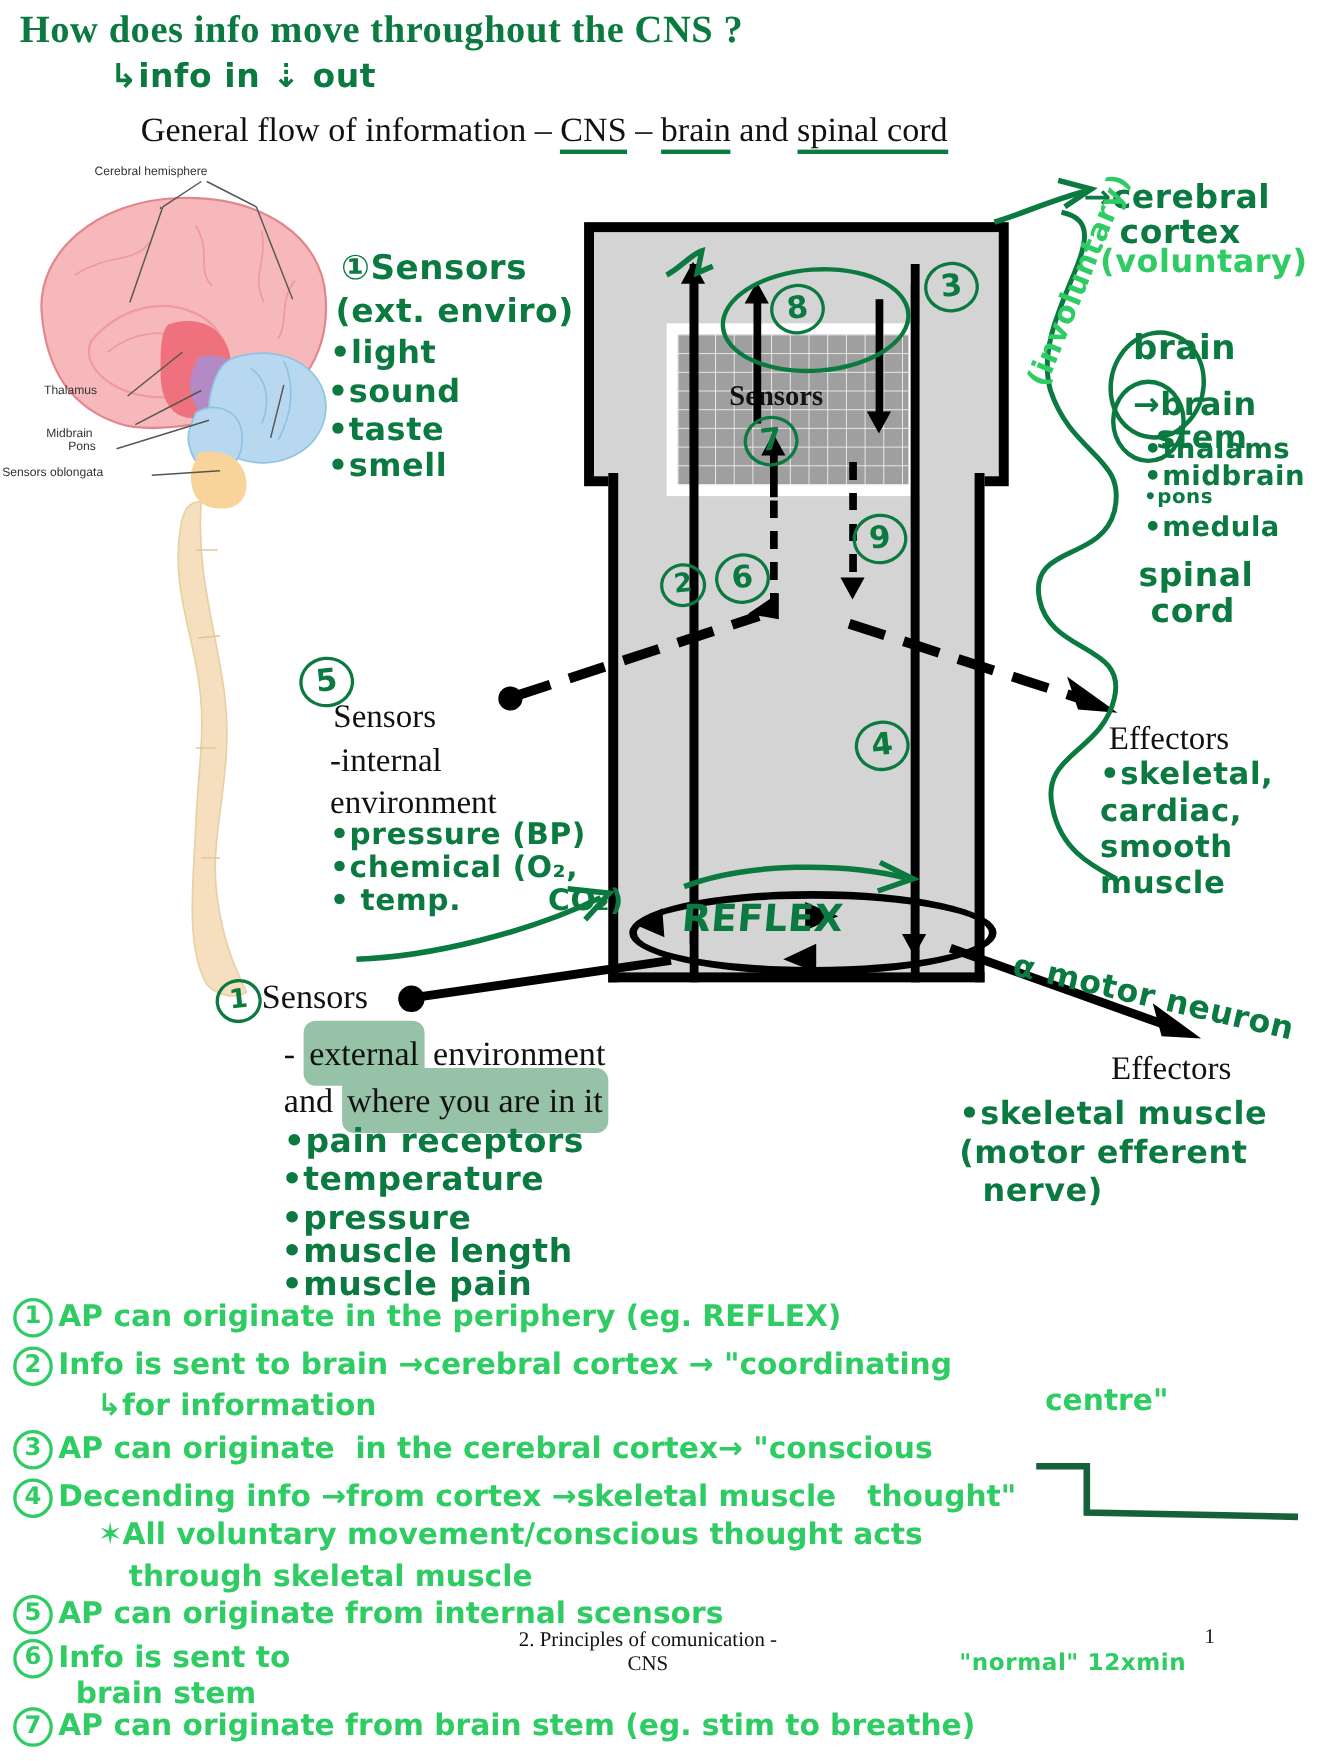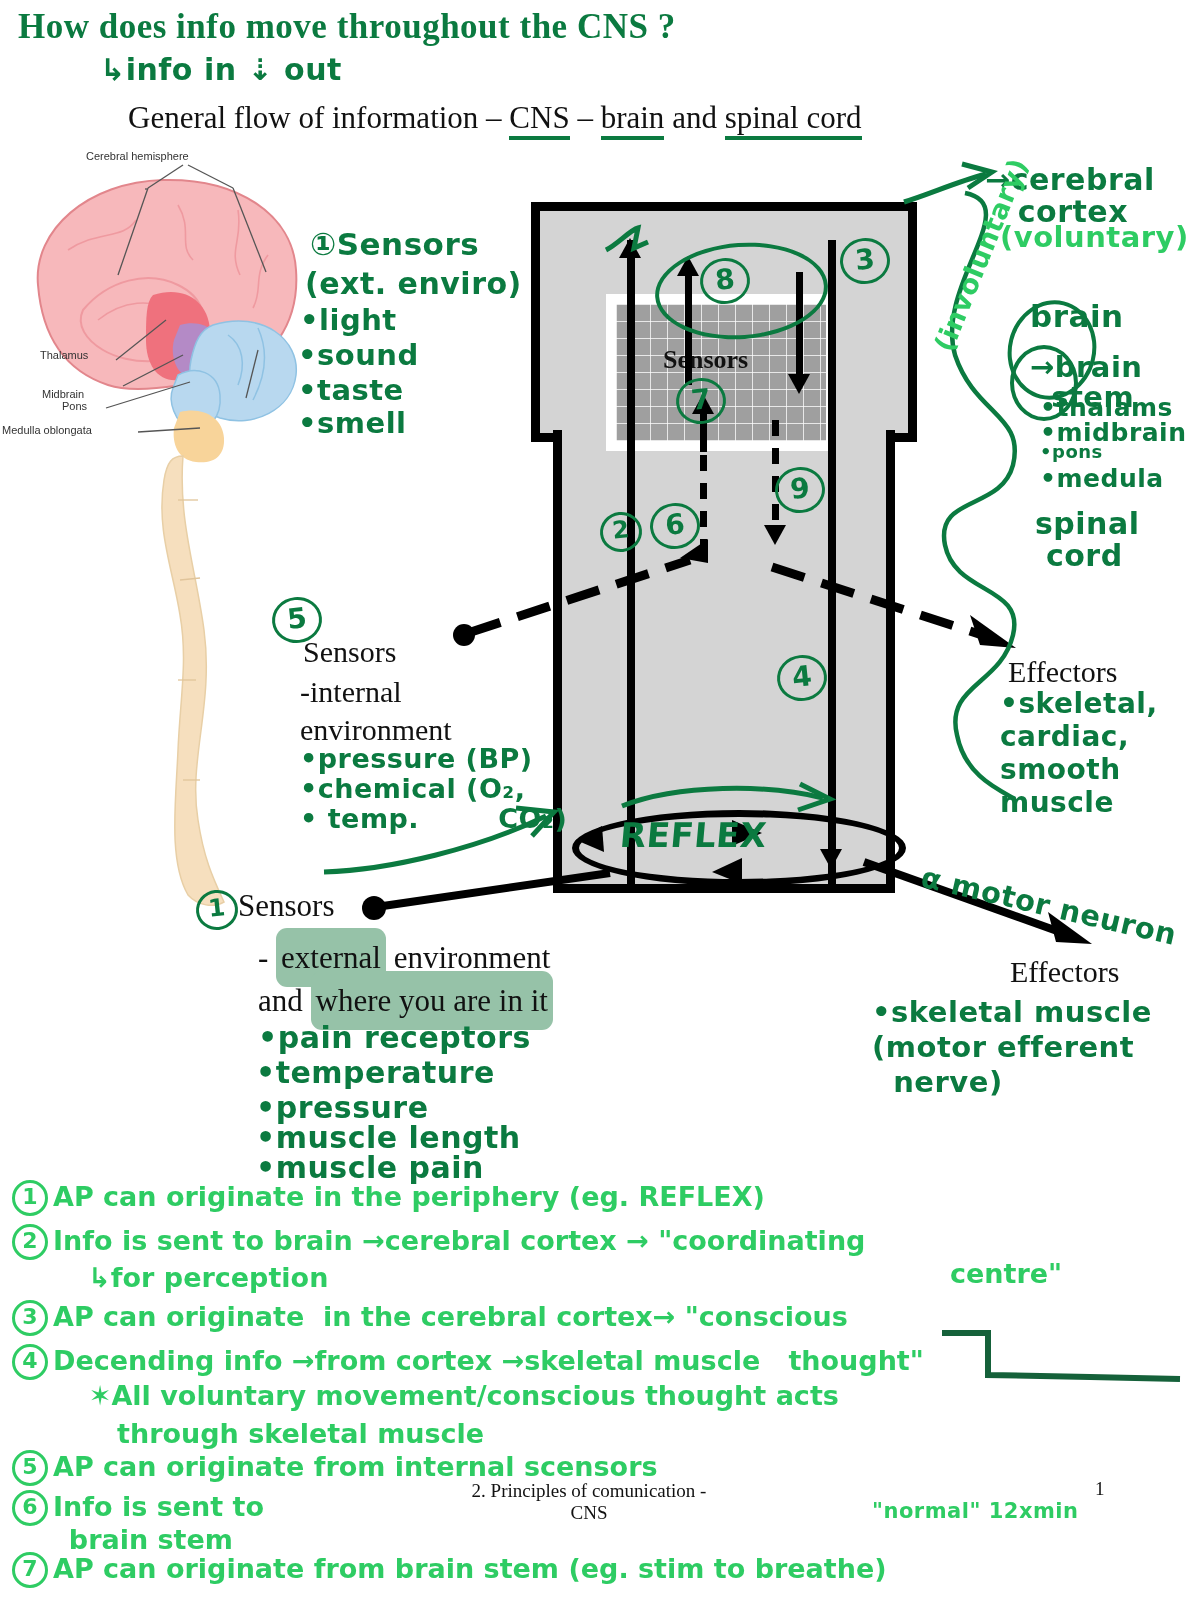--- a/index.html
+++ b/index.html
@@ -103,21 +103,21 @@
     <line x1="95" y1="226" x2="155" y2="195" stroke="#555" stroke-width="1.3"></line>
     <line x1="78" y1="248" x2="162" y2="222" stroke="#555" stroke-width="1.3"></line>
     <line x1="110" y1="272" x2="172" y2="268" stroke="#555" stroke-width="1.3"></line>
     <line x1="230" y1="190" x2="218" y2="238" stroke="#555" stroke-width="1.3"></line>
   </svg>
   <div id="brainlabels">
     <span style="left:58px;top:-10px;">Cerebral hemisphere</span>
     <span style="left:12px;top:189px;">Thalamus</span>
     <span style="left:14px;top:216px;margin-top:12px;">Midbrain</span>
     <span style="left:34px;top:240px;">Pons</span>
-    <span style="left:-26px;top:264px;">Medulla oblongata</span>
+    <span style="left:-26px;top:264px;">Sensors oblongata</span>
   </div>
 </div>
 
 <div class="abs hw" style="left:310px;top:228px;font-size:31px;">①Sensors</div>
 <div class="abs hw" style="left:305px;top:268px;font-size:30px;">(ext. enviro)</div>
 <div class="abs hw" style="left:300px;top:305px;font-size:29px;">•light</div>
 <div class="abs hw" style="left:298px;top:340px;font-size:29px;">•sound</div>
 <div class="abs hw" style="left:298px;top:375px;font-size:29px;">•taste</div>
 <div class="abs hw" style="left:298px;top:408px;font-size:29px;">•smell</div>
 
@@ -277,21 +277,21 @@
 muscle</div>
 <div class="abs hw" style="left:925px;top:862px;font-size:29px;transform:rotate(13deg);transform-origin:left top;">α motor neuron</div>
 <div class="abs serif" style="left:1010px;top:955px;font-size:30px;">Effectors</div>
 <div class="abs hw" style="left:872px;top:995px;font-size:29px;line-height:1.2;">•skeletal muscle
 (motor efferent
   nerve)</div>
 
 <div class="bl" style="left:12px;top:1180px;"><span class="numcirc">1</span><span>AP can originate in the periphery (eg. REFLEX)</span></div>
 <div class="bl" style="left:12px;top:1224px;"><span class="numcirc">2</span><span>Info is sent to brain →cerebral cortex → "coordinating</span></div>
 <div class="bl" style="left:950px;top:1258px;">centre"</div>
-<div class="bl" style="left:60px;top:1262px;">   ↳for perception</div>
+<div class="bl" style="left:60px;top:1262px;">   ↳for information</div>
 <div class="bl" style="left:12px;top:1300px;"><span class="numcirc">3</span><span>AP can originate  in the cerebral cortex→ "conscious</span></div>
 <div class="bl" style="left:12px;top:1344px;"><span class="numcirc">4</span><span>Decending info →from cortex →skeletal muscle   thought"</span></div>
 
 <div class="abs" style="left:940px;top:1325px;">
   <svg width="250" height="60">
     <path d="M2 8 L48 8 L48 50 L150 52 L240 54" stroke="#15613a" stroke-width="6" fill="none"></path>
   </svg>
 </div>
 <div class="bl" style="left:70px;top:1380px;">  ✶All voluntary movement/conscious thought acts</div>
 <div class="bl" style="left:70px;top:1418px;">     through skeletal muscle</div>

